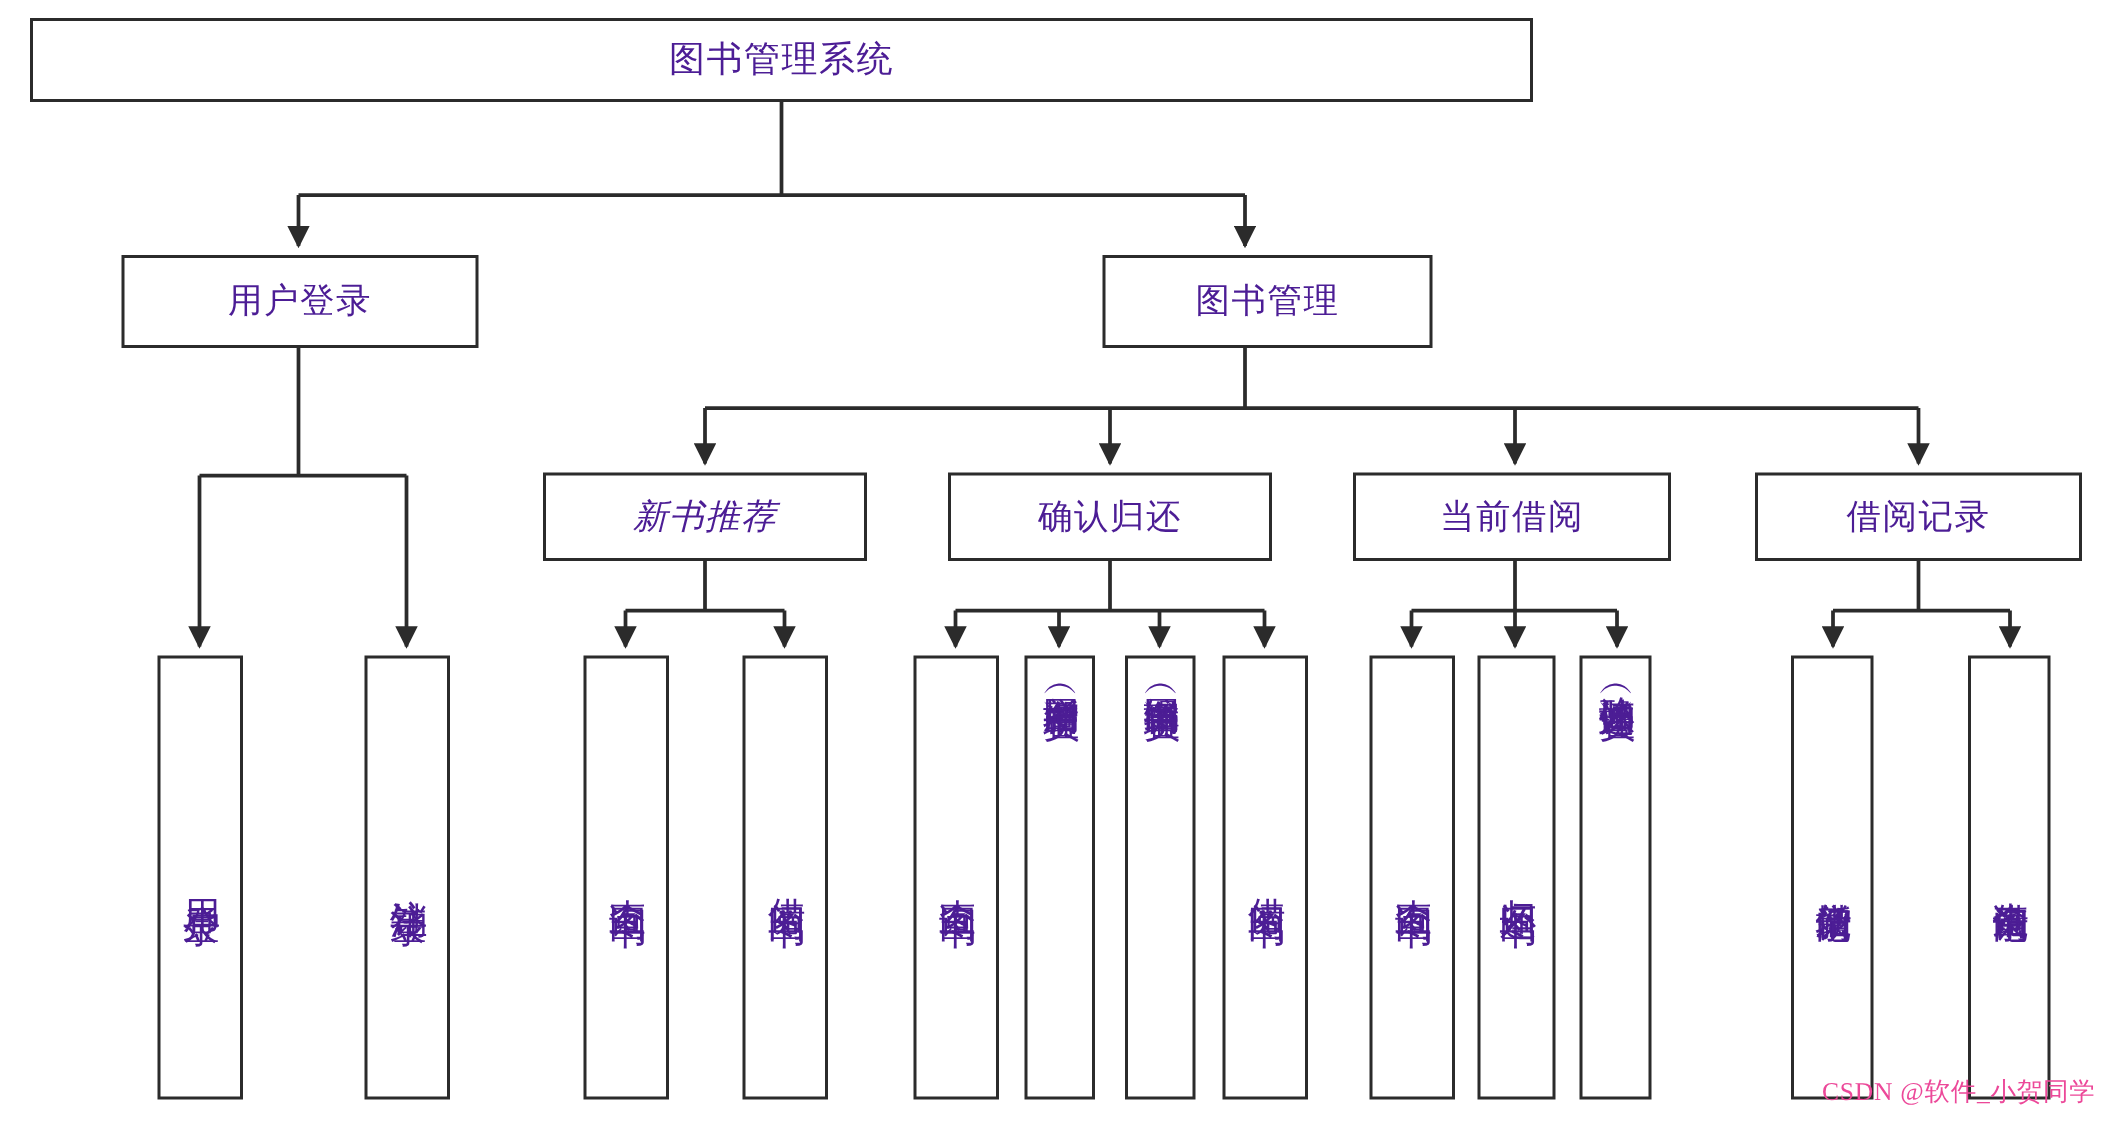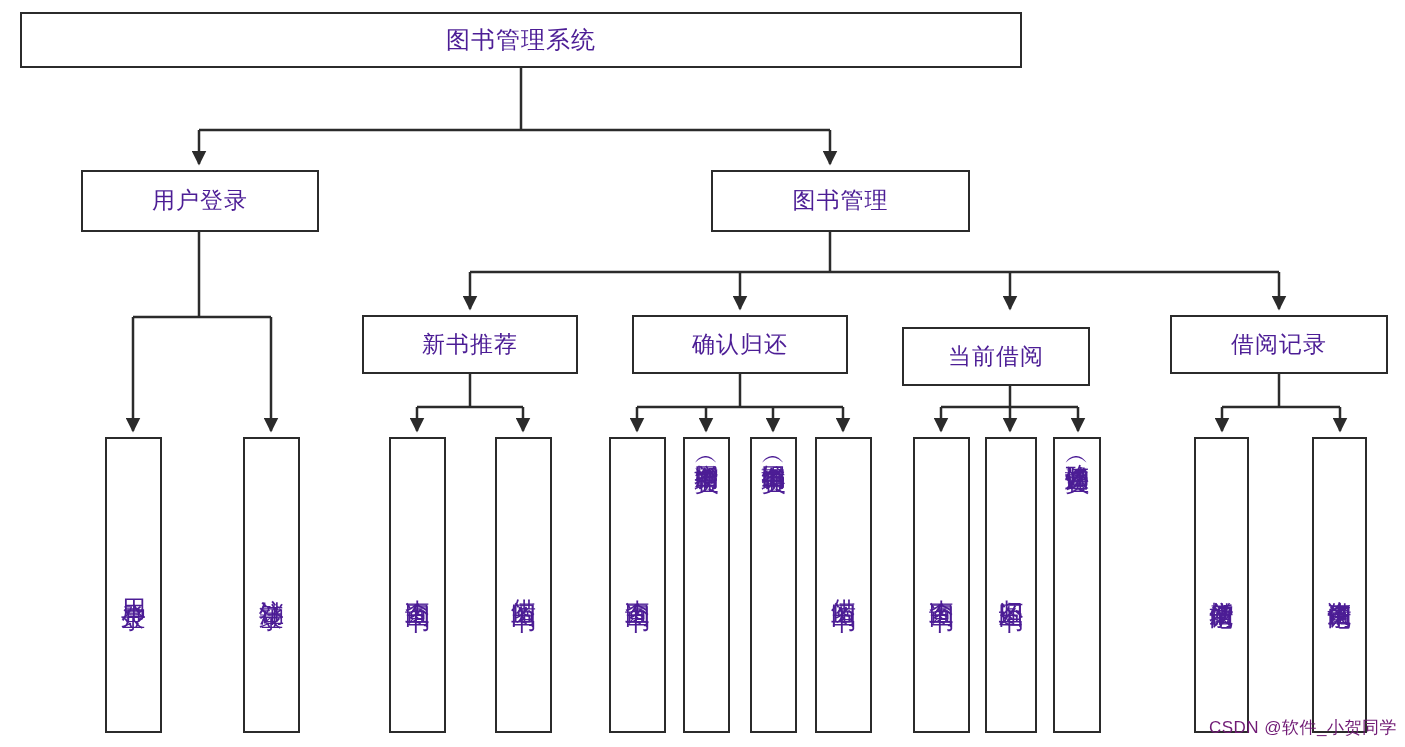--- a/index.html
+++ b/index.html
@@ -71,25 +71,25 @@
   }
   .node.vert.centered {
     align-items: center;
     padding-top: 0;
   }
   .watermark {
     position: absolute;
     right: 8px;
     bottom: 8px;
     font-size: 17px;
-    color: #701a75;
+    color: #ec4899;
     letter-spacing: 0.5px;
     white-space: nowrap;
     z-index: 3;
-    font-family: Liberation Sans, sans-serif;
+    font-family: Liberation Serif, serif;
   }
 </style>
 </head>
 <body>
 
 <div id="canvas">
 
   <svg id="edges" viewBox="0 0 1405 747" xmlns="http://www.w3.org/2000/svg">
     <defs>
       <marker id="arrow" viewBox="0 0 10 10" refX="9" refY="5" markerWidth="6" markerHeight="6" orient="auto-start-reverse">
@@ -141,33 +141,33 @@
   </svg>
 
   <div class="node horiz root" style="left:20px; top:12px; width:1002px; height:56px;">
     <span class="node-label">图书管理系统</span>
   </div>
 
   <div class="node horiz" style="left:81px; top:170px; width:238px; height:62px;">
     <span class="node-label">用户登录</span>
   </div>
 
-  <div class="node horiz" style="left:711px; top:170px; width:259px; height:62px;">
+  <div class="node horiz" style="left:735px; top:170px; width:220px; height:62px;">
     <span class="node-label">图书管理</span>
   </div>
 
-  <div class="node horiz" style="left:362px; top:315px; width:216px; height:59px;">
+  <div class="node horiz" style="left:362px; top:315px; width:216px; height:59px;font-style:italic;">
     <span class="node-label">新书推荐</span>
   </div>
 
   <div class="node horiz" style="left:632px; top:315px; width:216px; height:59px;">
     <span class="node-label">确认归还</span>
   </div>
 
-  <div class="node horiz" style="left:902px; top:315px; width:188px; height:59px;margin-top:12px;">
+  <div class="node horiz" style="left:902px; top:315px; width:212px; height:59px;">
     <span class="node-label">当前借阅</span>
   </div>
 
   <div class="node horiz" style="left:1170px; top:315px; width:218px; height:59px;">
     <span class="node-label">借阅记录</span>
   </div>
 
   <div class="node vert centered" style="left:105px; top:437px; width:57px; height:296px;">
     <span class="node-label">用户登录</span>
   </div>

